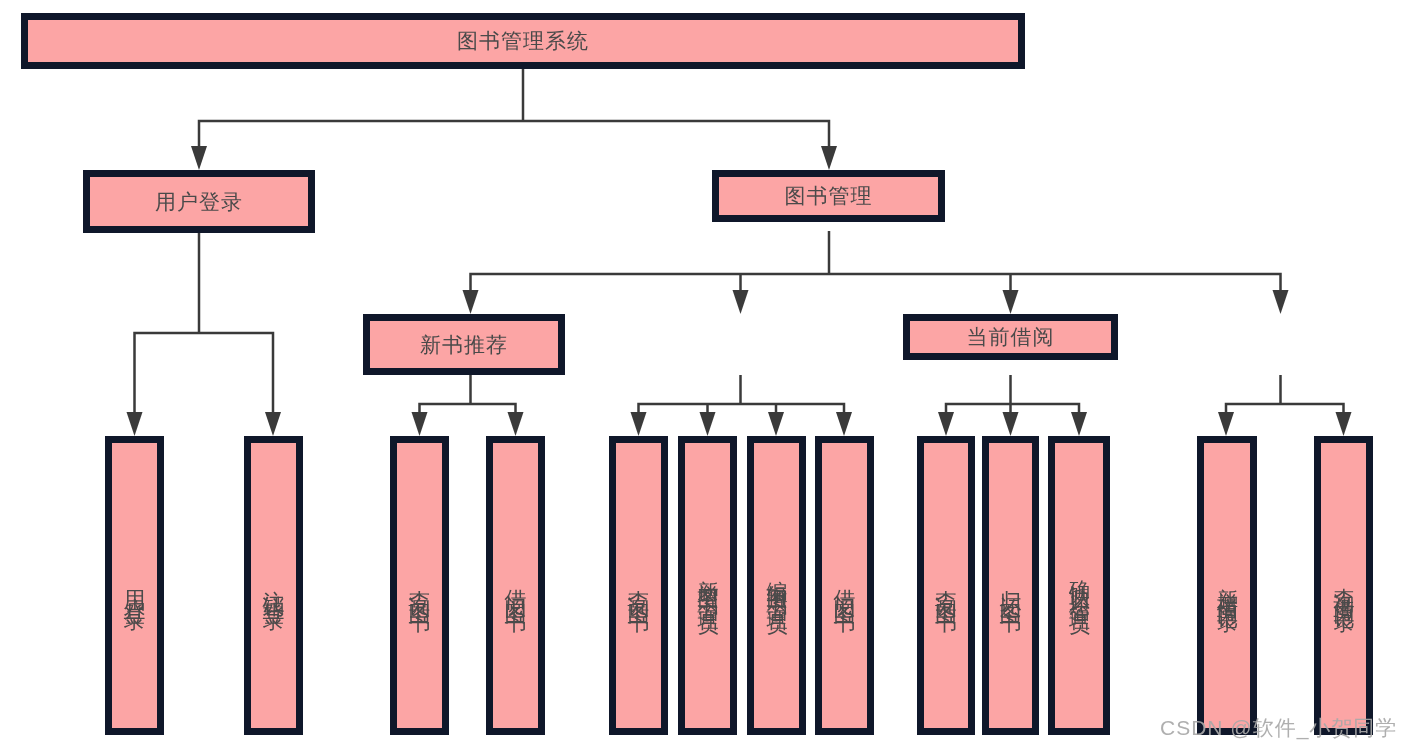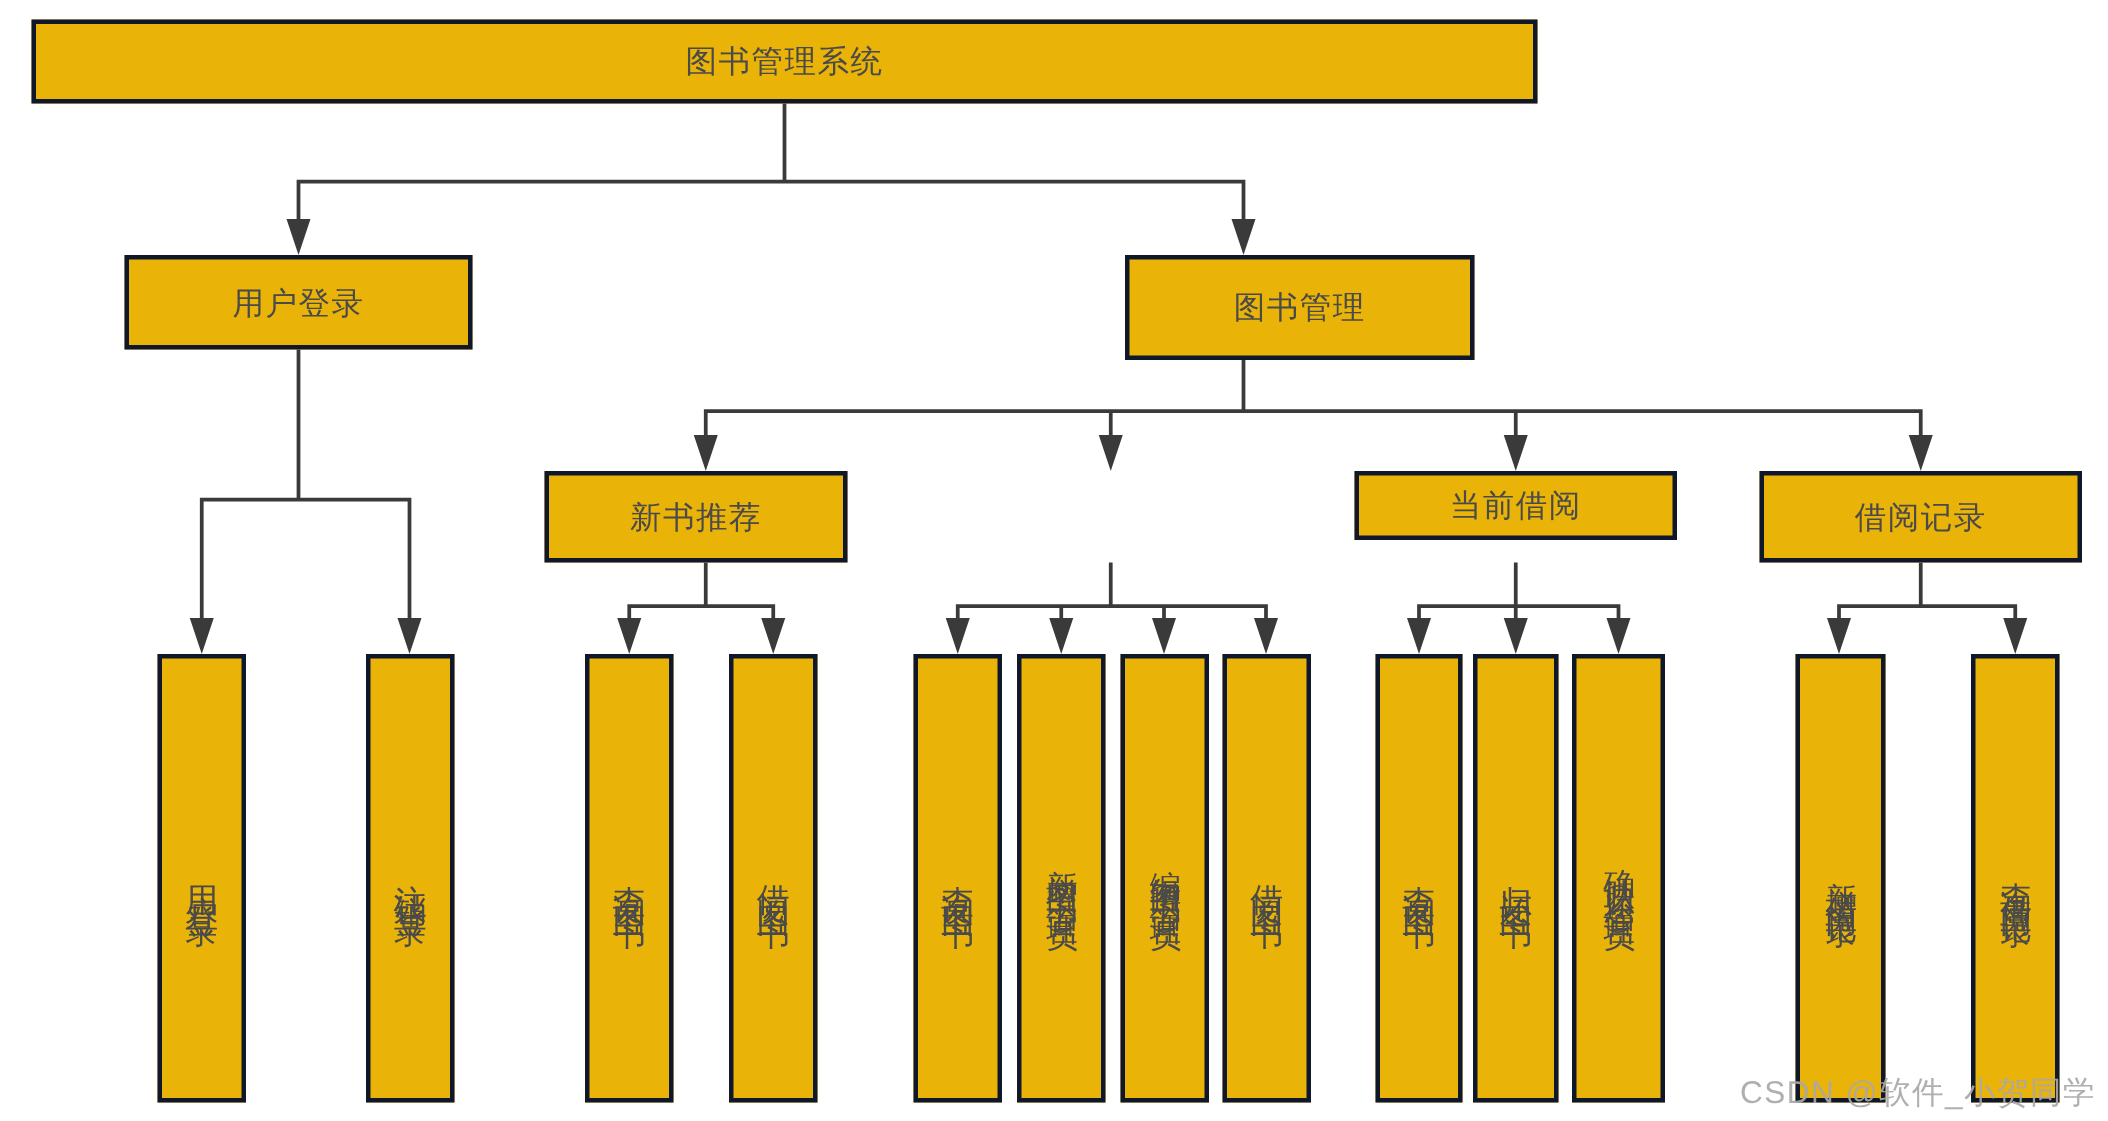--- a/index.html
+++ b/index.html
@@ -10,22 +10,22 @@
     font-family:"Liberation Sans","DejaVu Sans",sans-serif;
     overflow:hidden;
   }
   .connector-layer {
     position:absolute; left:0; top:0; width:1405px; height:747px;
     pointer-events:none;
   }
   .node {
     position:absolute;
     box-sizing:border-box;
-    border:3px solid #0f172a;
-    background:#eab308;
+    border:7px solid #0f172a;
+    background:#fca5a5;
     display:flex;
     align-items:center;
     justify-content:center;
     color:#4a4a4a;
     font-family:Liberation Serif, serif;
   }
   .node.h { font-size:21px; letter-spacing:1px; }
   .node.leaf { font-size:22px; }
   .node.leaf .vtxt {
     writing-mode:vertical-rl;
@@ -100,25 +100,24 @@
       <use href="#ah" transform="translate(1010.5,436)"></use>
       <use href="#ah" transform="translate(1079,436)"></use>
       <use href="#ah" transform="translate(1226,436)"></use>
       <use href="#ah" transform="translate(1343.5,436)"></use>
     </g>
   </svg>
 
   <div class="node h" style="left:21px; top:13px; width:1004px; height:56px;">图书管理系统</div>
 
   <div class="node h" style="left:83px; top:170px; width:232px; height:63px;">用户登录</div>
-  <div class="node h" style="left:712px; top:170px; width:233px; height:70px;margin-left:38px;">图书管理</div>
+  <div class="node h" style="left:712px; top:170px; width:233px; height:52px;">图书管理</div>
 
   <div class="node h" style="left:363px; top:314px; width:202px; height:61px;">新书推荐</div>
   <div class="node h" style="left:903px; top:314px; width:215px; height:46px;">当前借阅</div>
-  <div class="node h" style="left:1173px; top:314px; width:215px; height:61px;">借阅记录</div>
 
   <div class="node leaf" style="left:105px; top:436px; width:59px; height:299px;">
     <span class="vtxt">用户登录</span>
   </div>
   <div class="node leaf" style="left:244px; top:436px; width:59px; height:299px;">
     <span class="vtxt">注销登录</span>
   </div>
 
   <div class="node leaf" style="left:390px; top:436px; width:59px; height:299px;">
     <span class="vtxt">查询图书</span>

